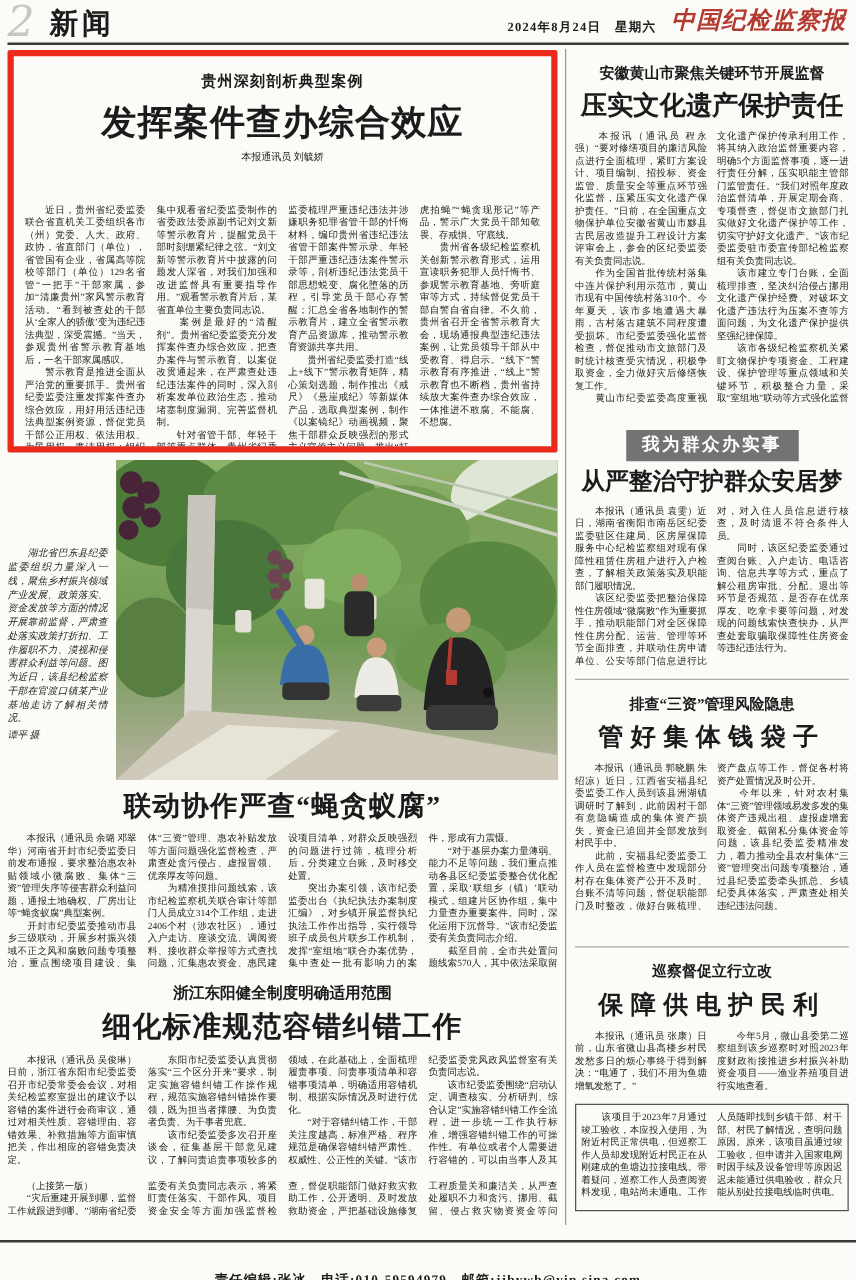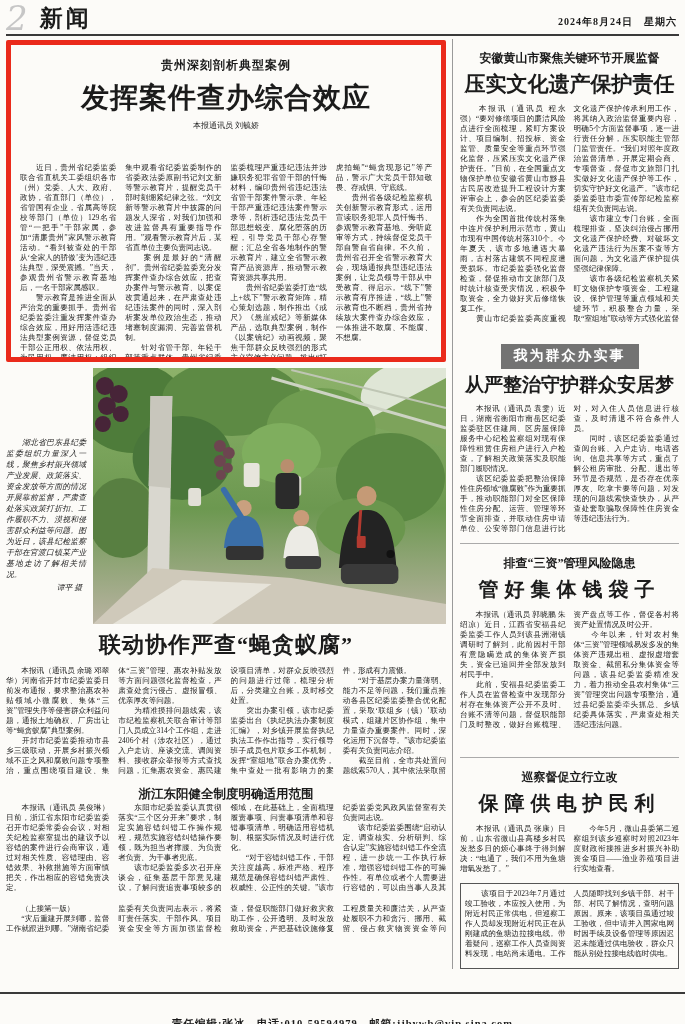--- a/index.html
+++ b/index.html
@@ -27,21 +27,21 @@
 .headline-xl { text-align:center; font-size:28px; font-weight:bold; letter-spacing:1px; margin:5px 0 3px; }
 .byline { text-align:center; font-size:8px; color:#222; margin-bottom:8px; }
 .body-t { font-size:7.6px; line-height:10px; text-align:justify; white-space:pre-line; overflow:hidden; }
 .cols4 { column-count:4; column-gap:9px; }
 .cols2 { column-count:2; column-gap:8px; }
 .feat-body { height:212px;margin-top:32px; }
 
 
 .photo-row { display:flex; gap:7px; height:256px; margin:3px 0 6px; }
 .photo-cap { width:80px; font-size:7.8px; line-height:11px; text-align:justify; white-space:pre-line; font-style:italic; padding-top:58px; color:#222; }
-.photo-credit { display:block; text-align:right; padding-right:4px; margin-top:2px; font-style:italic; }
+.photo-credit { display:block; text-align:left; padding-right:4px; margin-top:2px; font-style:italic; }
 .photo-wrap { flex:1; background:#7fa95c; }
 .photo-wrap svg { display:block; width:100%; height:100%; }
 
 
 .kicker-md { text-align:center; font-size:12.5px; font-weight:bold; margin-top:6px; }
 .headline-lg { text-align:center; font-size:22px; font-weight:bold; letter-spacing:1px; margin:3px 0 6px; }
 .headline-lg2 { text-align:center; font-size:23px; font-weight:bold; letter-spacing:1px; margin:3px 0 6px; }
 .kaifeng-body { height:114px; }
 .dongyang-body { height:92px; }
 .continuation { height:36px; margin-top:9px; }
@@ -67,20 +67,21 @@
 
 <div class="page">
 
   <div class="hdr">
     <div class="hdr-left">
       <span class="pagenum">2</span>
       <span class="section-title">新闻</span>
     </div>
     <div class="hdr-right">
       <span class="date-line">2024年8月24日　星期六</span>
+      <span class="masthead">中国纪检监察报</span>
     </div>
   </div>
 
   <div class="main">
 
     <div class="colL">
 
       <div class="redbox">
         <div class="kicker">贵州深刻剖析典型案例</div>
         <div class="headline-xl">发挥案件查办综合效应</div>
@@ -169,20 +170,21 @@
         <div class="body-t cols4 kaifeng-body">　　本报讯（通讯员 余璐 邓翠华）河南省开封市纪委监委日前发布通报，要求整治惠农补贴领域小微腐败、集体“三资”管理失序等侵害群众利益问题，通报土地确权、厂房出让等“蝇贪蚁腐”典型案例。
 　　开封市纪委监委推动市县乡三级联动，开展乡村振兴领域不正之风和腐败问题专项整治，重点围绕项目建设、集体“三资”管理、惠农补贴发放等方面问题强化监督检查，严肃查处贪污侵占、虚报冒领、优亲厚友等问题。
 　　为精准摸排问题线索，该市纪检监察机关联合审计等部门人员成立314个工作组，走进2406个村（涉农社区），通过入户走访、座谈交流、调阅资料、接收群众举报等方式查找问题，汇集惠农资金、惠民建设项目清单，对群众反映强烈的问题进行过筛，梳理分析后，分类建立台账，及时移交处置。
 　　突出办案引领，该市纪委监委出台《执纪执法办案制度汇编》，对乡镇开展监督执纪执法工作作出指导，实行领导班子成员包片联乡工作机制，发挥“室组地”联合办案优势，集中查处一批有影响力的案件，形成有力震慑。
 　　“对于基层办案力量薄弱、能力不足等问题，我们重点推动各县区纪委监委整合优化配置，采取‘联组乡（镇）’联动模式，组建片区协作组，集中力量查办重要案件。同时，深化运用下沉督导。”该市纪委监委有关负责同志介绍。
 　　截至目前，全市共处置问题线索570人，其中依法采取留置措施6人；监督发现并推动解决侵占挪用村（社区）集体“三资”、惠农惠民资金发放不到位等问题3752个。</div>
       </div>
 
       <div>
         <div class="kicker-md">浙江东阳健全制度明确适用范围</div>
+        <div class="headline-lg2">细化标准规范容错纠错工作</div>
         <div class="body-t cols4 dongyang-body">　　本报讯（通讯员 吴俊琳）日前，浙江省东阳市纪委监委召开市纪委常委会会议，对相关纪检监察室提出的建议予以容错的案件进行会商审议，通过对相关性质、容错理由、容错效果、补救措施等方面审慎把关，作出相应的容错免责决定。
 　　东阳市纪委监委认真贯彻落实“三个区分开来”要求，制定实施容错纠错工作操作规程，规范实施容错纠错操作要领，既为担当者撑腰、为负责者负责、为干事者兜底。
 　　该市纪委监委多次召开座谈会，征集基层干部意见建议，了解问责追责事项较多的领域，在此基础上，全面梳理履责事项、问责事项清单和容错事项清单，明确适用容错机制、根据实际情况及时进行优化。
 　　“对于容错纠错工作，干部关注度越高，标准严格、程序规范是确保容错纠错严肃性、权威性、公正性的关键。”该市纪委监委党风政风监督室有关负责同志说。
 　　该市纪委监委围绕“启动认定、调查核实、分析研判、综合认定”实施容错纠错工作全流程，进一步统一工作执行标准，增强容错纠错工作的可操作性。有单位或者个人需要进行容错的，可以由当事人及其所在单位提出书面申请，或由调查核实部门在追责问责过程中分析研判后直接启动。</div>
       </div>
 
       <div class="body-t cols4 continuation">　　（上接第一版）
 　　“灾后重建开展到哪，监督工作就跟进到哪。”湖南省纪委监委有关负责同志表示，将紧盯责任落实、干部作风、项目资金安全等方面加强监督检查，督促职能部门做好救灾救助工作，公开透明、及时发放救助资金，严把基础设施修复工程质量关和廉洁关，从严查处履职不力和贪污、挪用、截留、侵占救灾物资资金等问题，保障灾后恢复重建顺利高效，维护人民群众切身利益。</div>
     </div>

